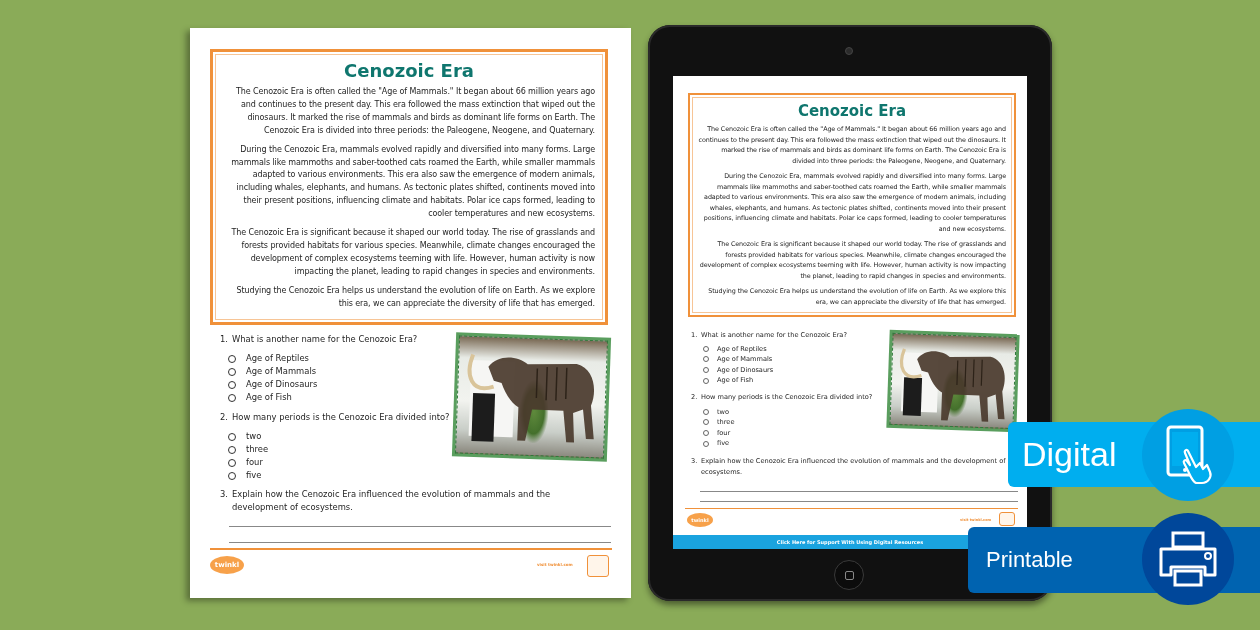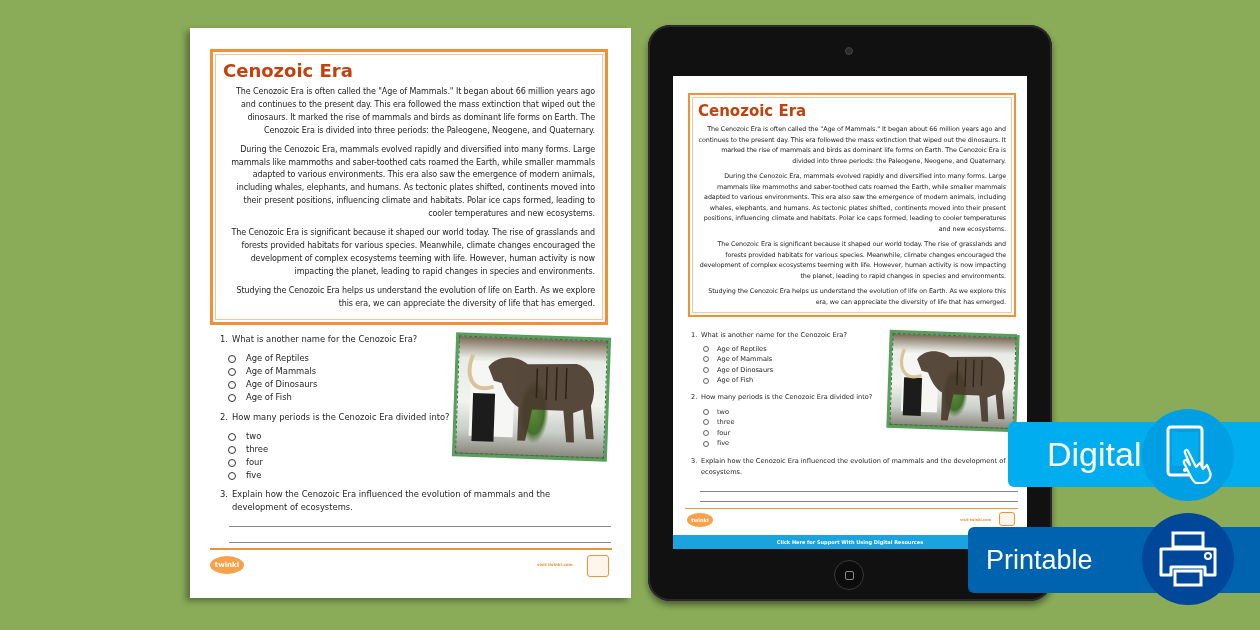--- a/index.html
+++ b/index.html
@@ -4,21 +4,21 @@
 <style>
   *{box-sizing:border-box;margin:0;padding:0;}
   html,body{width:1260px;height:630px;overflow:hidden;}
   body{background:#8aab58;font-family:"DejaVu Sans",sans-serif;position:relative;}
 
   
   .sheet{position:absolute;left:190px;top:28px;width:441px;height:570px;background:#fff;
     box-shadow:-4px 3px 6px rgba(0,0,0,.35);}
   .sheet .box{position:absolute;left:20px;top:21px;width:398px;height:276px;border:3px solid #f0913a;
     outline:1px solid #f7c596;outline-offset:-6px;padding:8px 10px 0 10px;}
-  .title{color:#c2410c;font-family:"DejaVu Sans",sans-serif;font-weight:bold;}
+  .title{color:#0f766e;font-family:"DejaVu Sans",sans-serif;font-weight:bold;text-align:center;}
   .sheet .title{font-size:18px;line-height:22px;margin-bottom:4px;}
   .para{font-family:"DejaVu Sans",sans-serif;color:#1e1e1e;text-align:right;}
   .sheet .para{font-size:8px;line-height:12.9px;margin-bottom:6px;letter-spacing:-.1px;}
   .q{position:absolute;font-family:"DejaVu Sans",sans-serif;color:#1e1e1e;}
   .sheet .q{font-size:8.4px;line-height:13px;}
   .opt{display:flex;align-items:center;}
   .radio{display:inline-block;border:1px solid #333;border-radius:50%;background:#fff;}
   .sheet .radio{width:8px;height:8px;margin-right:10px;}
   .sheet .q1{left:30px;top:305px;width:220px;}
   .sheet .q1 .opts{margin:6px 0 0 8px;}
@@ -57,24 +57,24 @@
   .screen .q1 .opts{margin:3px 0 0 12px;}
   .screen .q2{left:18px;top:316px;width:200px;}
   .screen .q2 .opts{margin:4px 0 0 12px;}
   .screen .q3{left:18px;top:380px;width:340px;}
   .screen .num{width:10px;}
   .support-bar{position:absolute;left:0;bottom:0;width:100%;height:14px;background:#1aa3df;color:#fff;
     font-size:5px;font-weight:bold;text-align:center;line-height:14px;font-family:"DejaVu Sans",sans-serif;}
 
   
   .badge{position:absolute;display:flex;align-items:center;color:#fff;font-family:"Liberation Sans",sans-serif;}
-  .badge-digital{left:1008px;top:422px;width:252px;height:65px;background:#00aeef;border-radius:6px 0 0 6px;padding-left:25px;}
+  .badge-digital{left:1008px;top:422px;width:252px;height:65px;background:#00aeef;border-radius:6px 0 0 6px;}
   .badge-digital .label{font-size:34px;margin-left:14px;}
   .badge-printable{left:968px;top:527px;width:292px;height:66px;background:#0063b0;border-radius:6px 0 0 6px;}
-  .badge-printable .label{font-size:27px;margin-left:18px;}
+  .badge-printable .label{font-size:22px;margin-left:18px;}
   .circle{position:absolute;border-radius:50%;display:flex;align-items:center;justify-content:center;}
   .circle-digital{left:1142px;top:409px;width:92px;height:92px;background:#009fe3;}
   .circle-printable{left:1142px;top:513px;width:92px;height:92px;background:#00479a;}
 </style>
 </head>
 <body>
 
 <div class="sheet">
   <div class="box">
     <div class="title">Cenozoic Era</div>

